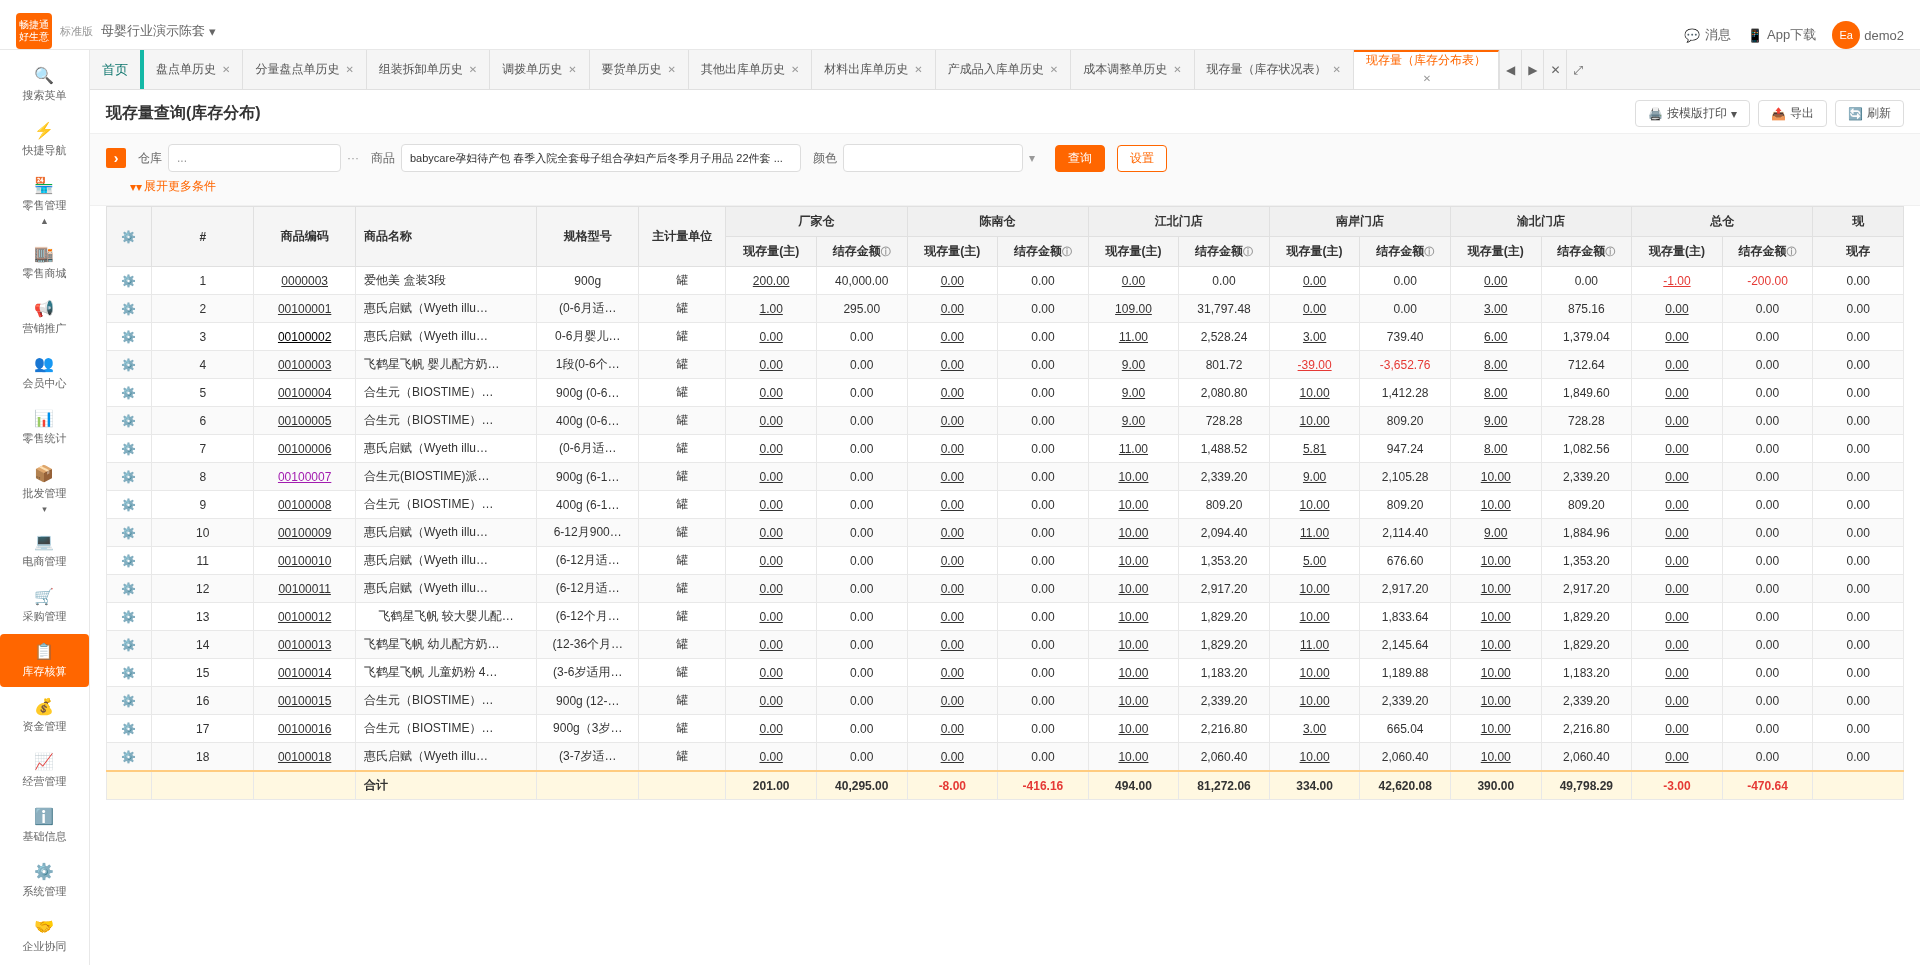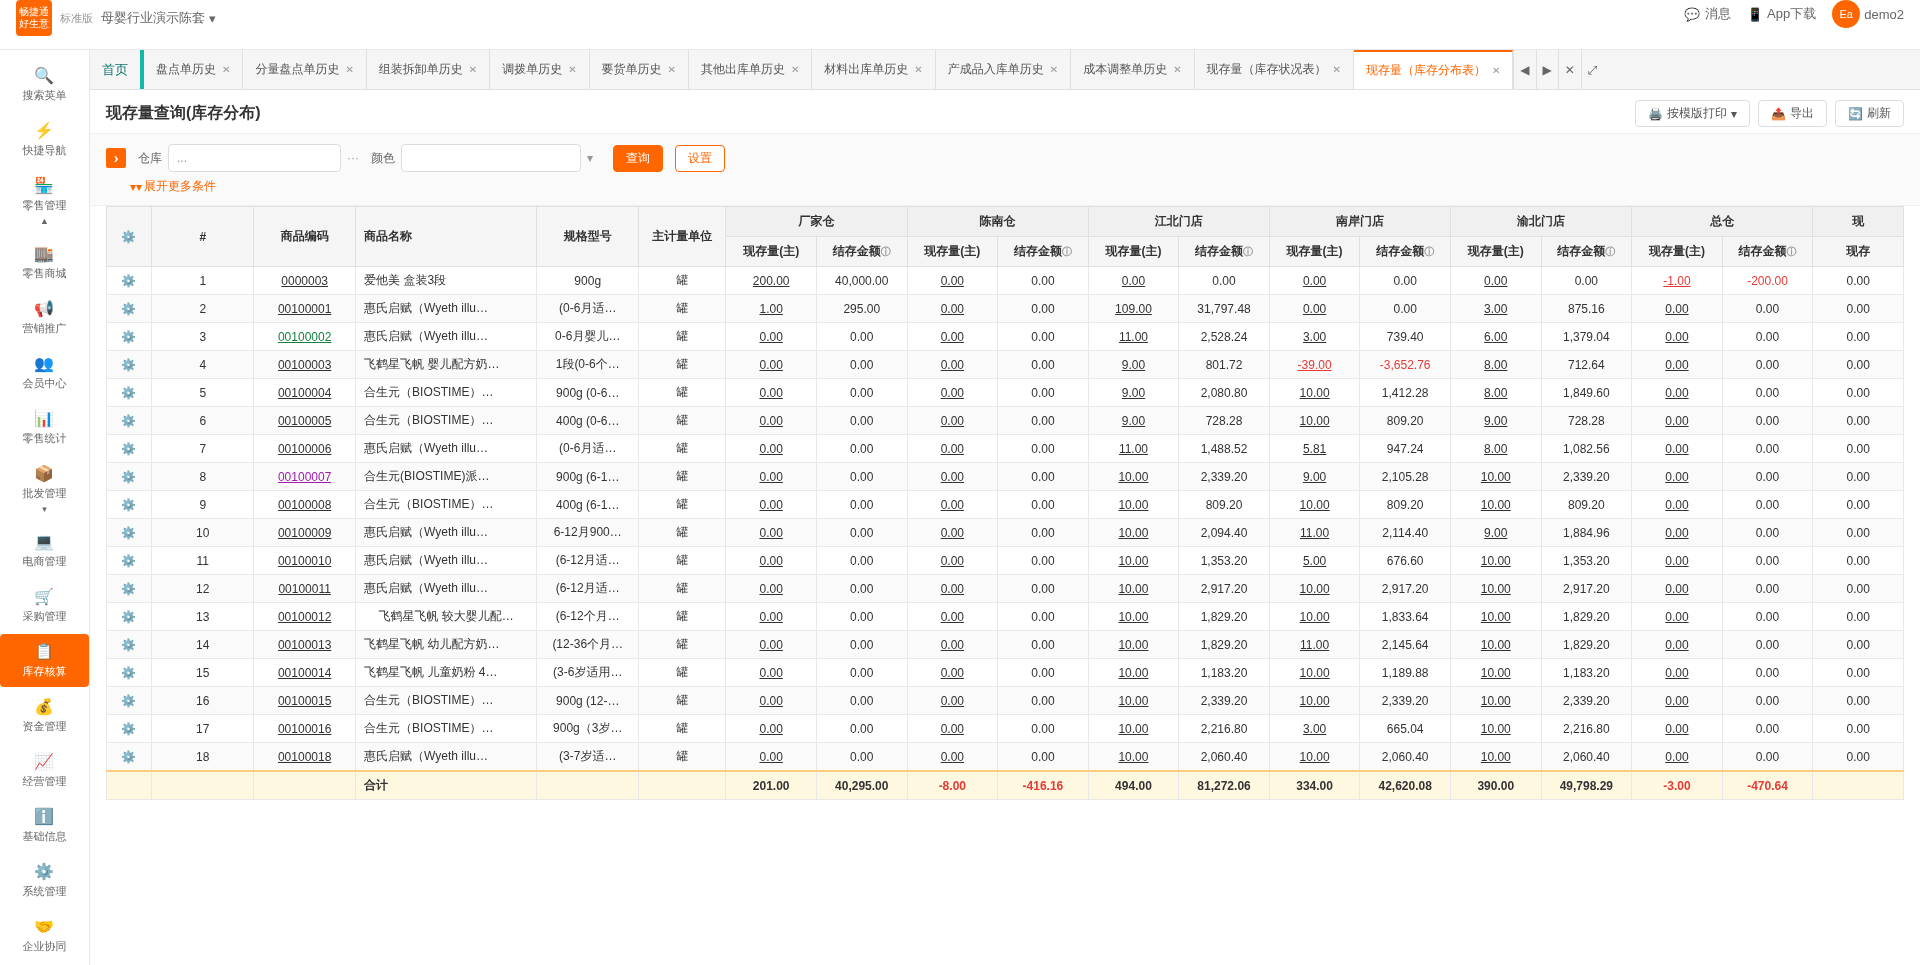--- a/index.html
+++ b/index.html
@@ -1,38 +1,38 @@
 <!DOCTYPE html>
 <html><head>
   <meta charset="utf-8">
   <style>
     * { box-sizing: border-box; margin: 0; padding: 0; }
     body { font-family: 'Microsoft YaHei', Arial, sans-serif; font-size: 12px; background: #f0f2f5; color: #333; overflow: hidden; }
 
     
     .app-container { display: flex; flex-direction: column; height: 965px; width: 1920px; }
-    .top-bar { height: 50px; background: #fff; display: flex; align-items: flex-start; justify-content: space-between; padding: 0 16px; border-bottom: 1px solid #e8e8e8; flex-shrink: 0; }
+    .top-bar { height: 50px; background: #fff; display: flex; align-items: flex-end; justify-content: space-between; padding: 0 16px; border-bottom: 1px solid #e8e8e8; flex-shrink: 0; }
     .main-area { display: flex; flex: 1; overflow: hidden; }
     .sidebar { width: 90px; background: #fff; border-right: 1px solid #e8e8e8; display: flex; flex-direction: column; align-items: center; padding-top: 8px; overflow-y: auto; flex-shrink: 0; }
     .content-area { flex: 1; display: flex; flex-direction: column; overflow: hidden; }
     .tabs-bar { height: 40px; background: #f5f5f5; display: flex; align-items: center; border-bottom: 1px solid #e0e0e0; overflow-x: auto; flex-shrink: 0; white-space: nowrap; }
     .page-content { flex: 1; overflow: hidden; display: flex; flex-direction: column; background: #fff; }
 
     
     .logo-area { display: flex; align-items: center; gap: 8px; }
     .logo-box { width: 36px; height: 36px; background: #ff6600; border-radius: 4px; display: flex; align-items: center; justify-content: center; }
     .logo-text { font-size: 10px; color: #fff; text-align: center; line-height: 1.2; }
     .org-selector { display: flex; align-items: center; gap: 4px; color: #666; font-size: 13px; cursor: pointer; }
     .top-actions { display: flex; align-items: center; gap: 16px; color: #666; font-size: 13px; }
     .top-action-item { display: flex; align-items: center; gap: 4px; cursor: pointer; }
     .avatar { width: 28px; height: 28px; border-radius: 50%; background: #ff6600; display: flex; align-items: center; justify-content: center; color: #fff; font-size: 11px; }
 
     
     .tab-item { display: inline-flex; align-items: center; gap: 4px; padding: 0 12px; height: 40px; cursor: pointer; border-right: 1px solid #e0e0e0; font-size: 12px; color: #555; white-space: nowrap; flex-shrink: 0; }
-    .tab-item.active { background: #fff; color: #ff6600; border-top: 2px solid #ff6600; }
+    .tab-item.active { background: #fff; color: #ff6600; border-top: 2px solid #ff6600; flex-direction: column; }
     .tab-item .tab-close { color: #999; font-size: 10px; margin-left: 2px; }
     .tab-nav-btn { padding: 0 6px; height: 40px; display: flex; align-items: center; cursor: pointer; color: #666; border-left: 1px solid #e0e0e0; }
     .tab-home { padding: 0 12px; height: 40px; display: flex; align-items: center; cursor: pointer; color: #0f766e; font-size: 13px; border-right: 4px solid #14b8a6; }
 
     
     .sidebar-item { display: flex; flex-direction: column; align-items: center; gap: 3px; padding: 8px 4px; cursor: pointer; width: 100%; color: #666; font-size: 11px; border-radius: 4px; margin-bottom: 2px; }
     .sidebar-item.active { background: #ff6600; color: #fff; }
     .sidebar-icon { font-size: 16px; }
 
     
@@ -261,20 +261,24 @@
           </div>
         </div>
 
         <div class="search-area">
           <div class="search-row">
             <div class="orange-expand">›</div>
             <div class="search-item">
               <span class="search-label">仓库</span>
               <input class="search-input search-input-medium" value="..." readonly="" style="color: rgb(153, 153, 153);">
               <span style="color:#999;">···</span>
+            </div>
+            <div class="search-item">
+              <span class="search-label">商品</span>
+              <input class="search-input search-input-long" style="font-size: 11px;" value="babycare孕妇待产包 春季入院全套母子组合孕妇产后冬季月子用品 22件套 ...">
             </div>
             <div class="search-item">
               <span class="search-label">颜色</span>
               <input class="search-input" style="min-width: 180px;">
               <span style="cursor:pointer;color:#999;">▾</span>
             </div>
             <button class="btn btn-primary" style="margin-left:8px;">
               <span>查询</span>
             </button>
             <button class="btn btn-outline">
@@ -360,21 +364,21 @@
       <td style="">0.00</td>
       <td style="text-decoration:underline;cursor:pointer;">3.00</td>
       <td>875.16</td>
       <td style="text-decoration:underline;cursor:pointer;">0.00</td>
       <td style="">0.00</td>
       <td>0.00</td>
     </tr>
                 <tr>
       <td style="cursor:pointer;">⚙️</td>
       <td>3</td>
-      <td style="text-decoration:underline;cursor:pointer;color:#15803d;">00100002</td>
+      <td style="text-decoration:underline;cursor:pointer;color:#000000;">00100002</td>
       <td style="text-align:left;">惠氏启赋（Wyeth illu…</td>
       <td>0-6月婴儿…</td>
       <td>罐</td>
       <td style="text-decoration:underline;cursor:pointer;">0.00</td>
       <td>0.00</td>
       <td style="text-decoration:underline;cursor:pointer;">0.00</td>
       <td>0.00</td>
       <td style="text-decoration:underline;cursor:pointer;">11.00</td>
       <td>2,528.24</td>
       <td style="text-decoration:underline;cursor:pointer;">3.00</td>

